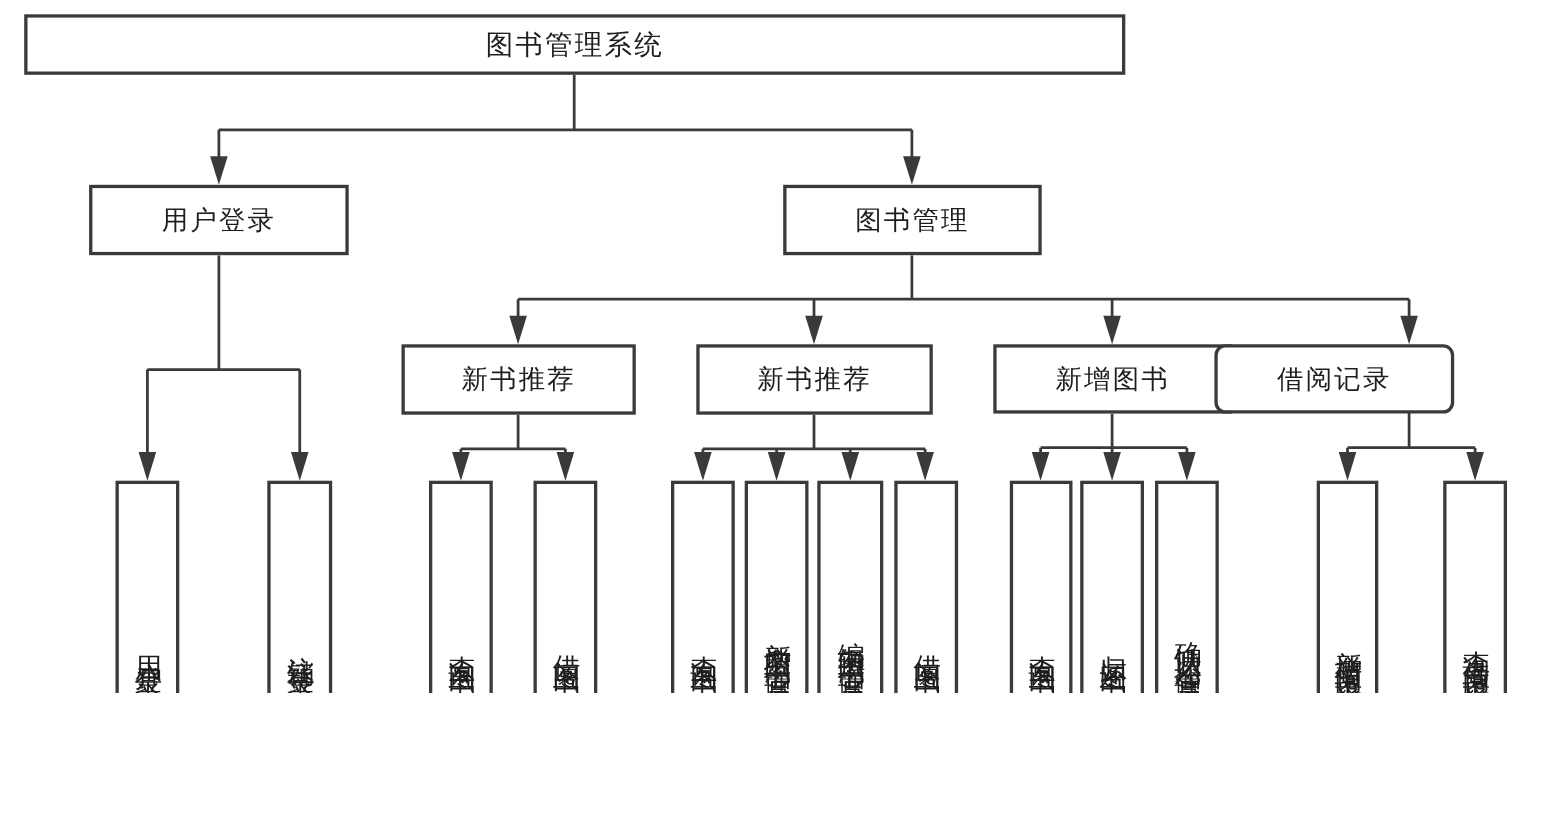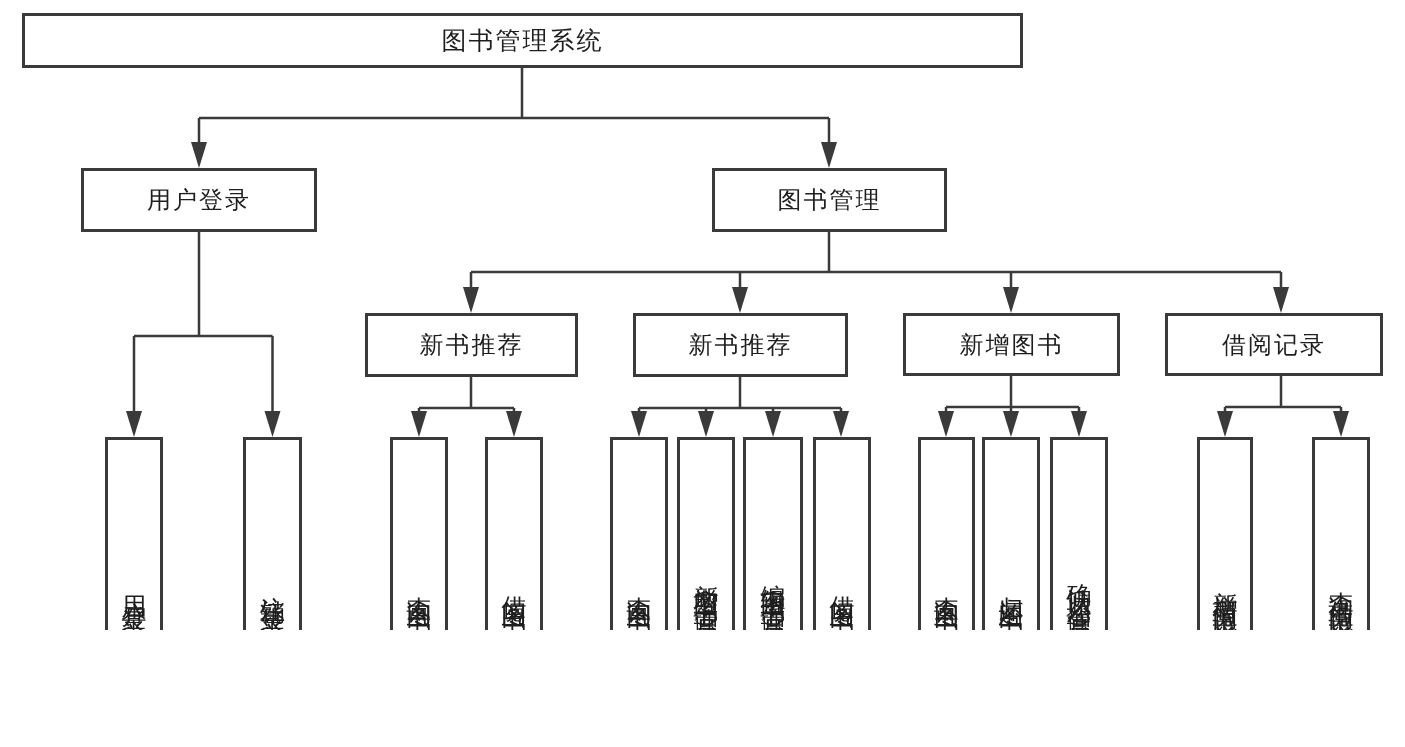--- a/index.html
+++ b/index.html
@@ -115,21 +115,21 @@
   </svg>
 
   <div class="node hnode root-node" style="left:22px; top:13px; width:1001px; height:55px;">图书管理系统</div>
 
   <div class="node hnode" style="left:81px; top:168px; width:236px; height:64px;">用户登录</div>
   <div class="node hnode" style="left:712px; top:168px; width:235px; height:64px;">图书管理</div>
 
   <div class="node hnode" style="left:365px; top:313px; width:213px; height:64px;text-align:right;">新书推荐</div>
   <div class="node hnode" style="left:633px; top:313px; width:215px; height:64px;">新书推荐</div>
   <div class="node hnode" style="left:903px; top:313px; width:217px; height:63px;">新增图书</div>
-  <div class="node hnode" style="left:1165px; top:313px; width:218px; height:63px;">借阅记录</div>
+  <div class="node hnode" style="left:1104px; top:313px; width:218px; height:63px;border-radius:10px;">借阅记录</div>
 
   <div class="node vnode" style="left:105px; width:58px;">
     <span class="vtext">用户登录</span>
   </div>
   <div class="node vnode" style="left:243px; width:59px;">
     <span class="vtext">注销登录</span>
   </div>
 
   <div class="node vnode" style="left:390px; width:58px;">
     <span class="vtext">查询图书</span>

